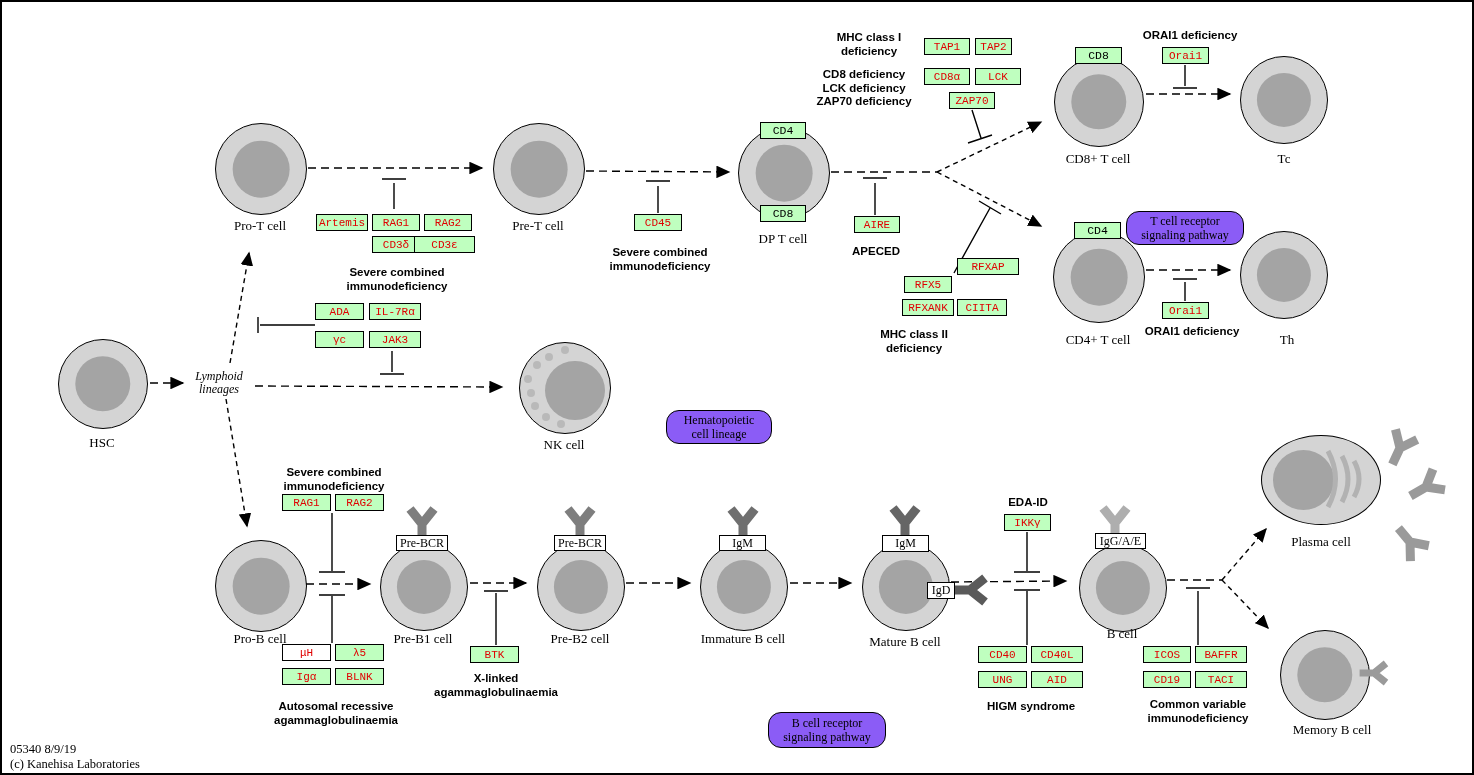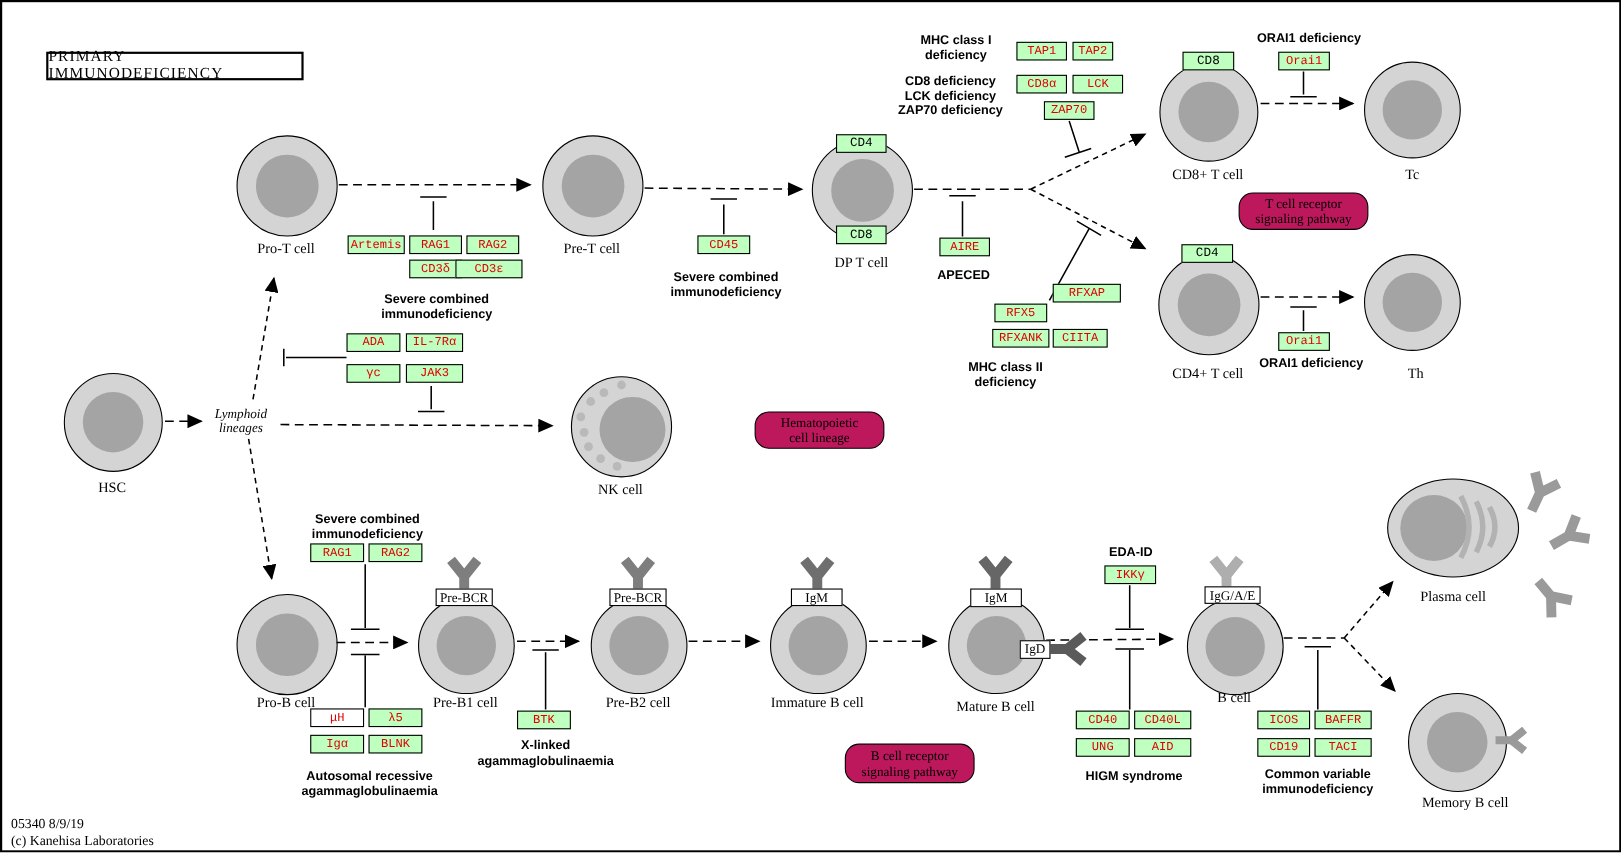--- a/index.html
+++ b/index.html
@@ -9,21 +9,21 @@
   .nucleus{position:absolute;left:50%;top:50%;width:63%;height:63%;transform:translate(-50%,-50%);border-radius:50%;background:#a4a4a4;}
   .clabel{position:absolute;transform:translateX(-50%);font-size:13px;color:#000;white-space:nowrap;}
   .note{position:absolute;transform:translateX(-50%);font-size:12px;line-height:1.1;text-align:center;white-space:pre-line;font-style:italic;}
   .gene{position:absolute;height:17px;background:#bfffbf;border:1px solid #000;color:#e00000;
         font-family:"Liberation Mono",monospace;font-size:11px;display:flex;align-items:center;justify-content:center;box-sizing:border-box;}
   .gene.white{background:#fff;}
   .marker{position:absolute;height:17px;border:1px solid #000;display:flex;align-items:center;justify-content:center;box-sizing:border-box;font-size:11.5px;color:#000;}
   .marker.green{background:#bfffbf;font-family:"Liberation Mono",monospace;}
   .marker.white{background:#fff;font-family:"Liberation Serif",serif;font-size:12px;}
   .disease{position:absolute;transform:translateX(-50%);font-family:"Liberation Sans",sans-serif;font-weight:bold;font-size:11.5px;line-height:1.18;text-align:center;white-space:pre-line;color:#000;}
-  .pathway{position:absolute;border:1px solid #000;border-radius:13px;background:#be185d;font-size:12px;line-height:1.2;text-align:center;white-space:pre-line;display:flex;align-items:center;justify-content:center;box-sizing:border-box;}
+  .pathway{position:absolute;border:1px solid #000;border-radius:13px;background:#8b5cf6;font-size:12px;line-height:1.2;text-align:center;white-space:pre-line;display:flex;align-items:center;justify-content:center;box-sizing:border-box;margin-top:36px;}
   .title-box{position:absolute;left:40px;top:45px;width:234px;height:26px;border:2px solid #000;display:flex;align-items:center;justify-content:center;font-size:14px;letter-spacing:1px;box-sizing:border-box;}
   .footer{position:absolute;left:8px;font-size:12.5px;white-space:nowrap;}
 </style>
 </head>
 <body>
 
 <div class="canvas">
 
   <div class="cell" style="left:56px;top:337px;width:88px;height:88px">
       <div class="nucleus"></div>
@@ -149,21 +149,20 @@
       <use href="#yab" transform="translate(903,521)" stroke="#666666" stroke-width="9"></use>
       <use href="#yab" transform="translate(968,588) rotate(90)" stroke="#5a5a5a" stroke-width="9"></use>
       <use href="#yab" transform="translate(1113,521)" stroke="#aeaeae" stroke-width="9"></use>
       <use href="#yab" transform="translate(1398,446) rotate(25)" stroke="#9a9a9a" stroke-width="9"></use>
       <use href="#yab" transform="translate(1424,485) rotate(60)" stroke="#9a9a9a" stroke-width="9"></use>
       <use href="#yab" transform="translate(1408,540) rotate(140)" stroke="#9a9a9a" stroke-width="9"></use>
       <use href="#yab" transform="translate(1372,671) rotate(90) scale(0.8)" stroke="#9a9a9a" stroke-width="9"></use>
     </g>
   </svg>
 
-  <div class="title-box">PRIMARY  IMMUNODEFICIENCY</div>
   <div class="footer" style="top:740px">05340 8/9/19</div>
   <div class="footer" style="top:755px">(c) Kanehisa Laboratories</div>
 
   <div class="clabel" style="left:100px;top:433px">HSC</div>
   <div class="clabel" style="left:258px;top:216px">Pro-T cell</div>
   <div class="clabel" style="left:536px;top:216px">Pre-T cell</div>
   <div class="clabel" style="left:781px;top:229px">DP T cell</div>
   <div class="clabel" style="left:1096px;top:149px">CD8+ T cell</div>
   <div class="clabel" style="left:1282px;top:149px">Tc</div>
   <div class="clabel" style="left:1096px;top:330px">CD4+ T cell</div>
@@ -252,18 +251,18 @@
 agammaglobulinaemia</div>
   <div class="disease" style="left:494px;top:670px">X-linked
 agammaglobulinaemia</div>
   <div class="disease" style="left:1026px;top:494px">EDA-ID</div>
   <div class="disease" style="left:1029px;top:698px">HIGM syndrome</div>
   <div class="disease" style="left:1196px;top:696px">Common variable
 immunodeficiency</div>
 
   <div class="pathway" style="left:1124px;top:173px;width:118px;height:34px">T cell receptor
 signaling pathway</div>
-  <div class="pathway" style="left:684px;top:372px;width:118px;height:34px">Hematopoietic
+  <div class="pathway" style="left:664px;top:372px;width:106px;height:34px">Hematopoietic
 cell lineage</div>
   <div class="pathway" style="left:766px;top:674px;width:118px;height:36px">B cell receptor
 signaling pathway</div>
 
 </div>
 
 </body></html>

